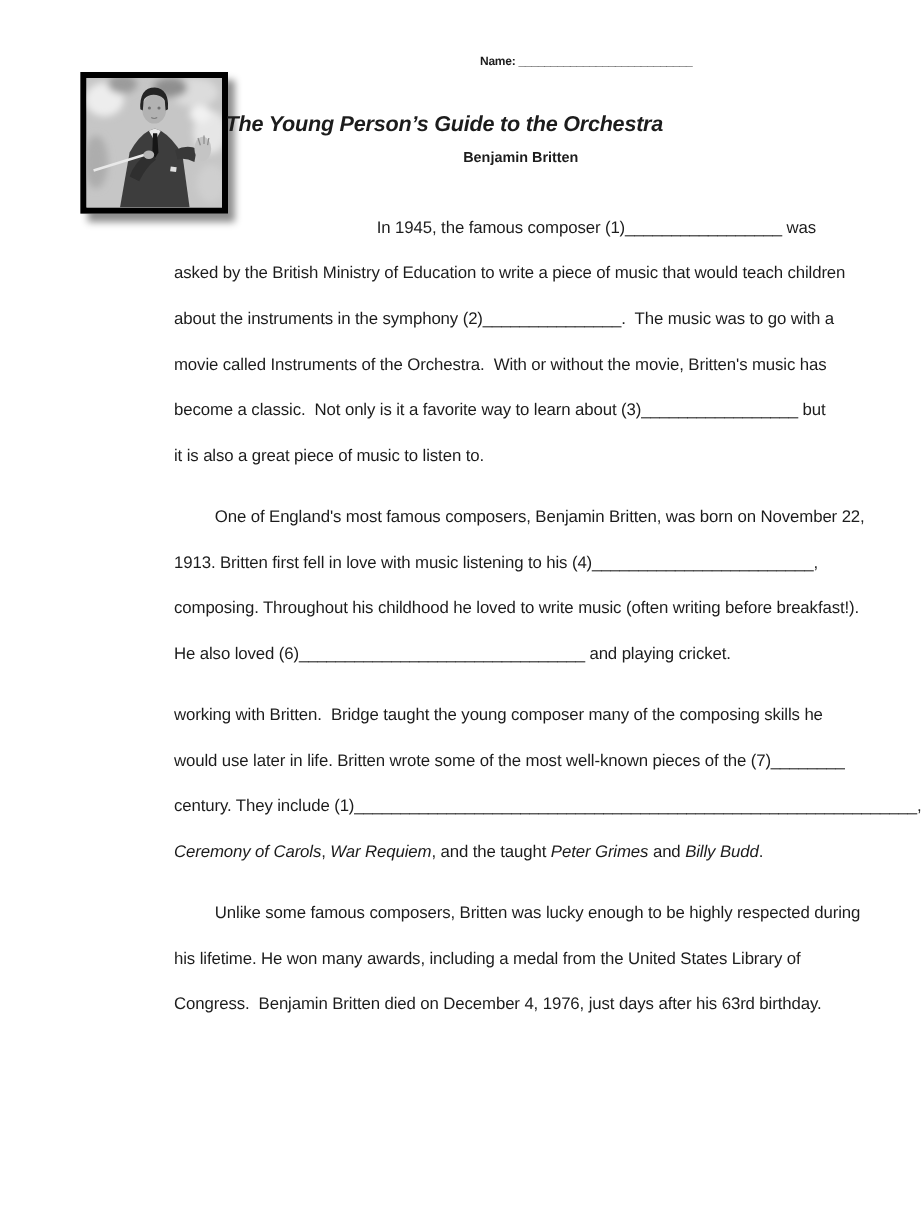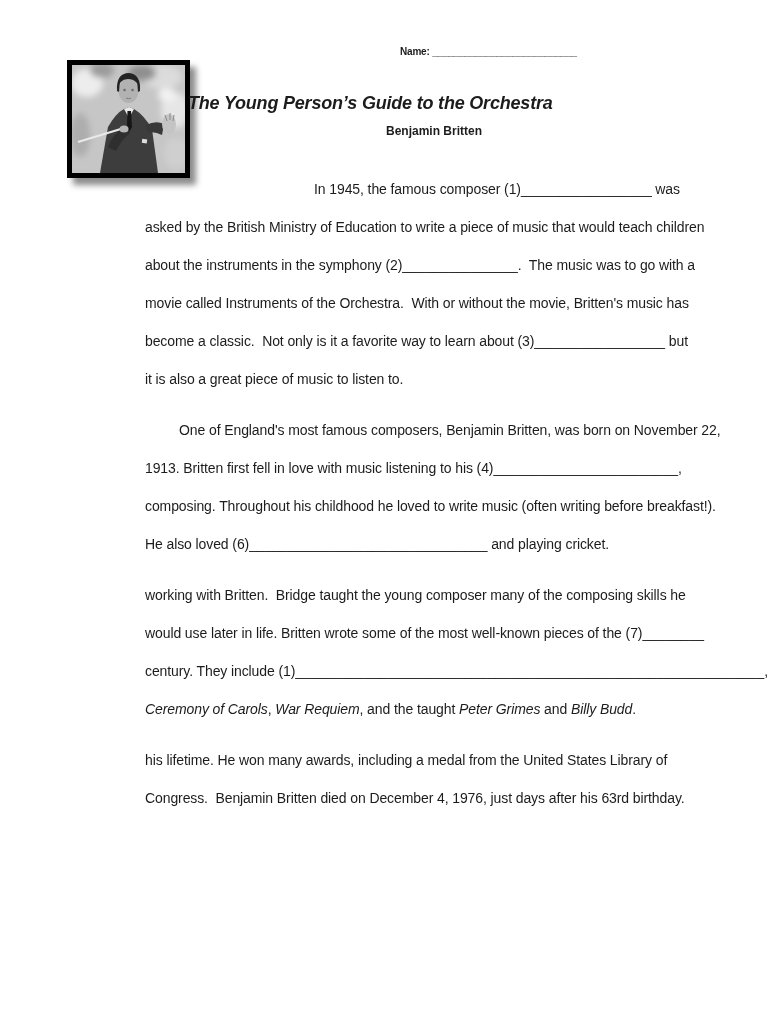--- a/index.html
+++ b/index.html
@@ -112,18 +112,19 @@
     </div>
 
     <div class="para">
       <div class="line">working with Britten.  Bridge taught the young composer many of the composing skills he</div>
       <div class="line">would use later in life. Britten wrote some of the most well-known pieces of the (7)________</div>
       <div class="line">century. They include (1)_____________________________________________________________,</div>
       <div class="line"><i>Ceremony of Carols</i><span>, </span><i>War Requiem</i><span>, and the taught </span><i>Peter Grimes</i><span> and </span><i>Billy Budd</i><span>.</span></div>
     </div>
 
     <div class="para">
+      <div class="line indent-tab">Unlike some famous composers, Britten was lucky enough to be highly respected during</div>
       <div class="line">his lifetime. He won many awards, including a medal from the United States Library of</div>
       <div class="line">Congress.  Benjamin Britten died on December 4, 1976, just days after his 63rd birthday.</div>
     </div>
 
   </div>
 </div>
 
 </body></html>

